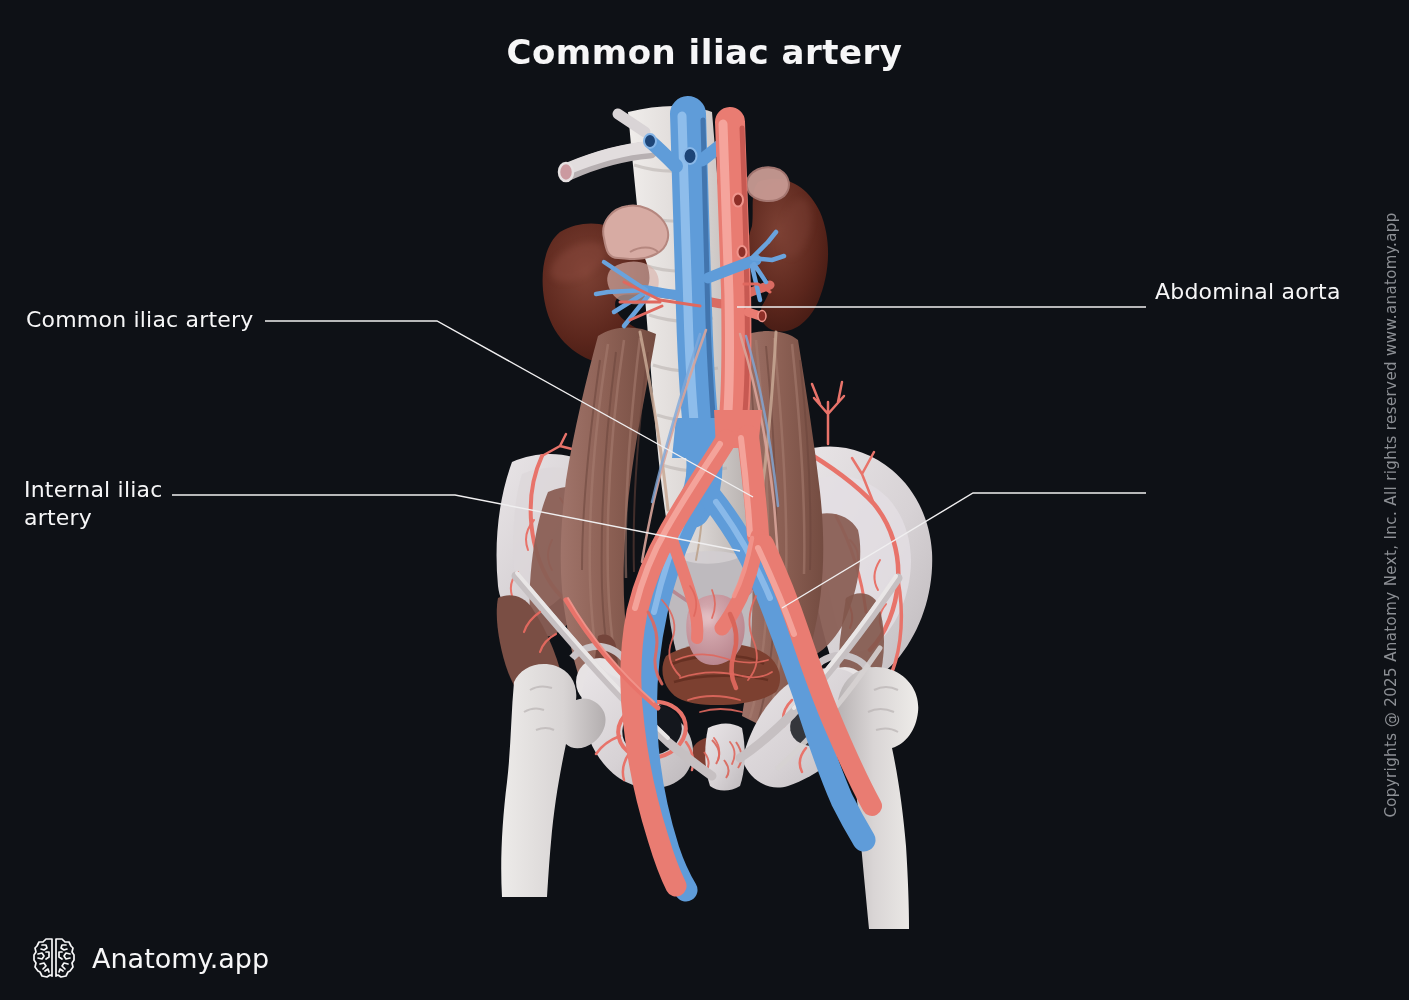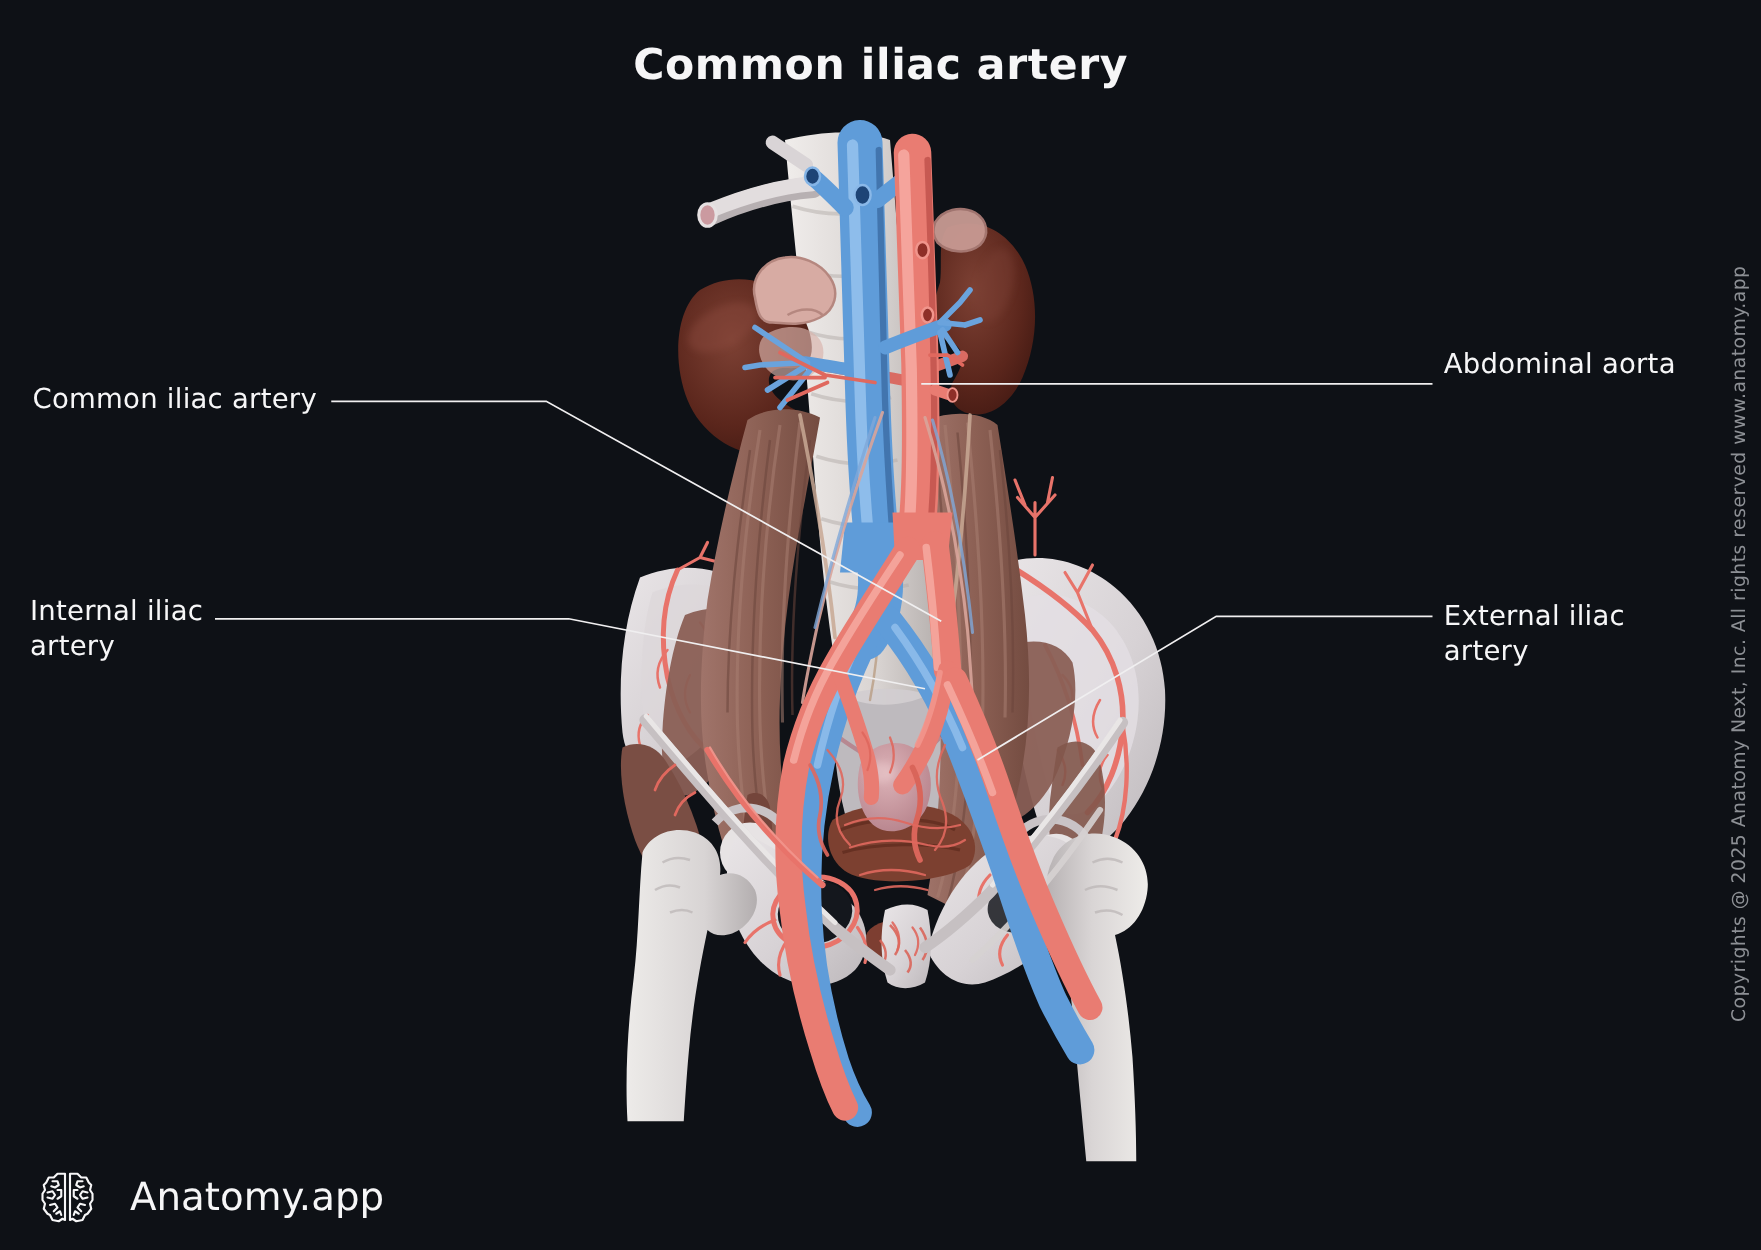--- a/index.html
+++ b/index.html
@@ -23,21 +23,21 @@
     position:absolute;font-size:22px;font-weight:400;line-height:28px;
     color:var(--text_primary);letter-spacing:.2px;
   }
   .anno.l1{left:26px;top:306px;max-width:250px;}
   .anno.l2{left:24px;top:476px;max-width:170px;}
   .anno.r1{left:1155px;top:278px;max-width:250px;}
   .anno.r2{left:1155px;top:480px;max-width:170px;}
   .brand{
     position:absolute;left:30px;top:934px;display:flex;align-items:center;gap:14px;
   }
-  .brand .name{font-size:31px;color:var(--text_primary);margin-left:12px;}
+  .brand .name{font-size:27px;color:var(--text_primary);}
   .view-caption{
     position:absolute;left:0;top:946px;width:100%;text-align:center;
     font-size:22px;color:var(--text_primary);letter-spacing:.3px;
   }
   .copyright{
     position:absolute;left:1391px;top:515px;
     transform:translate(-50%,-50%) rotate(-90deg);
     white-space:nowrap;font-size:15px;color:var(--text_muted);letter-spacing:.4px;
   }
   svg{display:block;}
@@ -341,21 +341,20 @@
       <path d="M737,307 H1146"></path>
       <path d="M1146,493 H973 L782,608"></path>
     </g>
   </svg>
 
   <div class="page-title">Common iliac artery</div>
 
   <div class="anno l1">Common iliac artery</div>
   <div class="anno l2">Internal iliac artery</div>
   <div class="anno r1">Abdominal aorta</div>
-  <div class="anno r2">External iliac artery</div>
 
   <div class="brand">
     <span>
       <svg width="48" height="48" viewBox="0 0 48 48" fill="none" stroke="#f6f6f7" stroke-width="1.7" stroke-linejoin="round" stroke-linecap="round">
 
         <path d="M22,5 L16,5 L13,8 L9,8 L7,12 L5,14 L6,18 L4,21 L4,26 L6,29 L5,33 L8,37 L10,38 L12,42 L17,43 L20,41 L22,42 L22,5 Z"></path>
         <path d="M12,11 L16,11 L17,14 L14,16 L11,15"></path>
         <path d="M8,20 L12,19 L14,22 L12,25 L8,24"></path>
         <path d="M10,30 L14,29 L16,32 L13,35"></path>
         <path d="M16,18 L19,18 L19,23 L16,25"></path>

